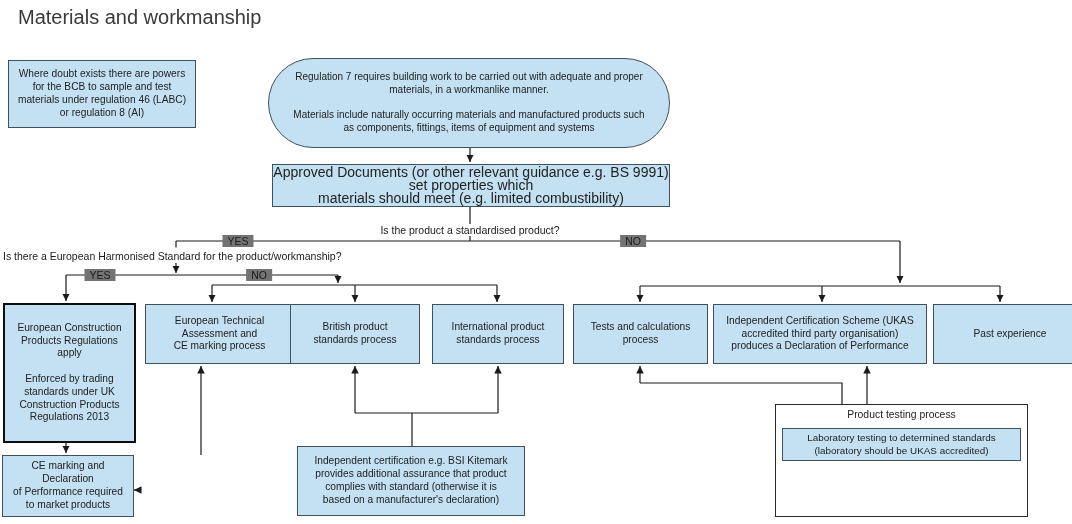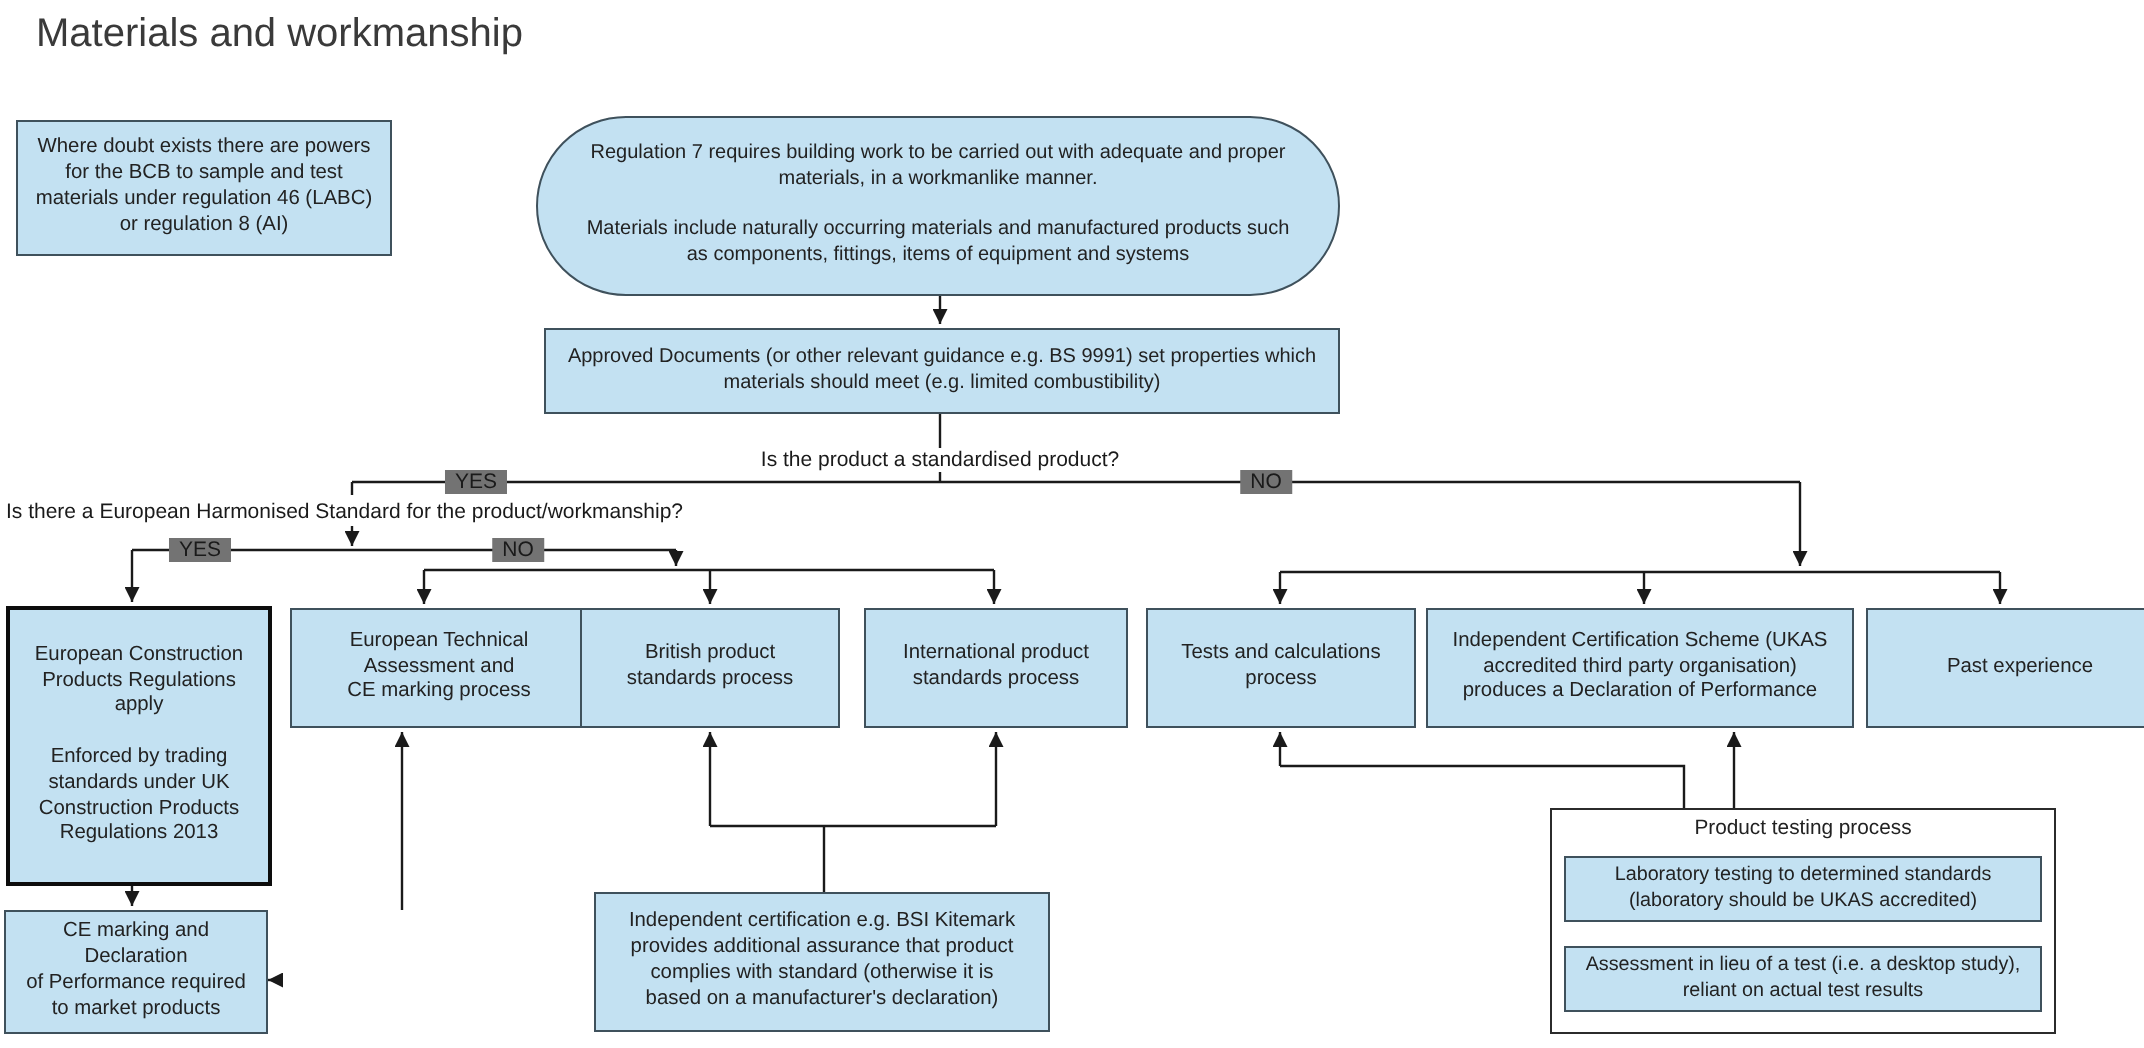--- a/index.html
+++ b/index.html
@@ -5,21 +5,21 @@
   html,body{margin:0;padding:0;background:#fff;}
   #canvas{position:relative;width:1072px;height:524px;background:#fff;
           font-family:"Liberation Sans","DejaVu Sans",sans-serif;overflow:hidden;}
   #page-title{position:absolute;left:8px;top:6px;font-size:20px;color:#3a3a3a;margin-left:10px;}
   svg.connectors{position:absolute;left:0;top:0;}
   .node{position:absolute;background:#c3e1f2;border:1px solid #3f515c;
         display:flex;align-items:center;justify-content:center;text-align:center;
         font-size:10.2px;line-height:12.8px;color:#222;white-space:pre-line;
         box-sizing:border-box;padding:1px 3px;}
   .oval{border-radius:46px;font-size:10px;padding:1px 8px;}
-  .wide{font-size:10px;padding:0;}
+  .wide{font-size:14px;padding:0;}
   .thick{border:2.5px solid #0d0d0d;}
   .container-box{position:absolute;background:#fff;border:1px solid #2b2b2b;box-sizing:border-box;}
   .container-title{position:absolute;left:0;top:4px;width:100%;text-align:center;
         font-size:10.4px;color:#222;}
   .inner-node{position:absolute;left:6px;width:239px;height:33px;font-size:9.9px;line-height:12.4px;}
   .flow-label{position:absolute;transform:translate(-50%,-50%);background:#737373;
         padding:0 5px;font-size:10.5px;color:#1a1a1a;}
   .question{position:absolute;font-size:10.5px;color:#1a1a1a;}
   .q-center{transform:translate(-50%,-50%);background:#fff;padding:0 5px;white-space:nowrap;}
 </style>
@@ -129,21 +129,20 @@
 
   <div class="node" style="left:297px;top:446px;width:228px;height:70px;">Independent certification e.g. BSI Kitemark
 provides additional assurance that product
 complies with standard (otherwise it is
 based on a manufacturer's declaration)</div>
 
   <div class="container-box" style="left:775px;top:404px;width:253px;height:113px;">
     <div class="container-title">Product testing process</div>
     <div class="node inner-node" style="top:23px;">Laboratory testing to determined standards
 (laboratory should be UKAS accredited)</div>
-    <div class="node inner-node" style="top:68px;">Assessment in lieu of a test (i.e. a desktop study), reliant on actual test results</div>
   </div>
 
   <div class="question q-center" style="left:470px;top:230px;">Is the product a standardised product?</div>
   <div class="question" style="left:3px;top:250px;">Is there a European Harmonised Standard for the product/workmanship?</div>
 
   <div class="flow-label" style="left:238px;top:241px;">YES</div>
   <div class="flow-label" style="left:633px;top:241px;">NO</div>
   <div class="flow-label" style="left:100px;top:275px;">YES</div>
   <div class="flow-label" style="left:259px;top:275px;">NO</div>
 

